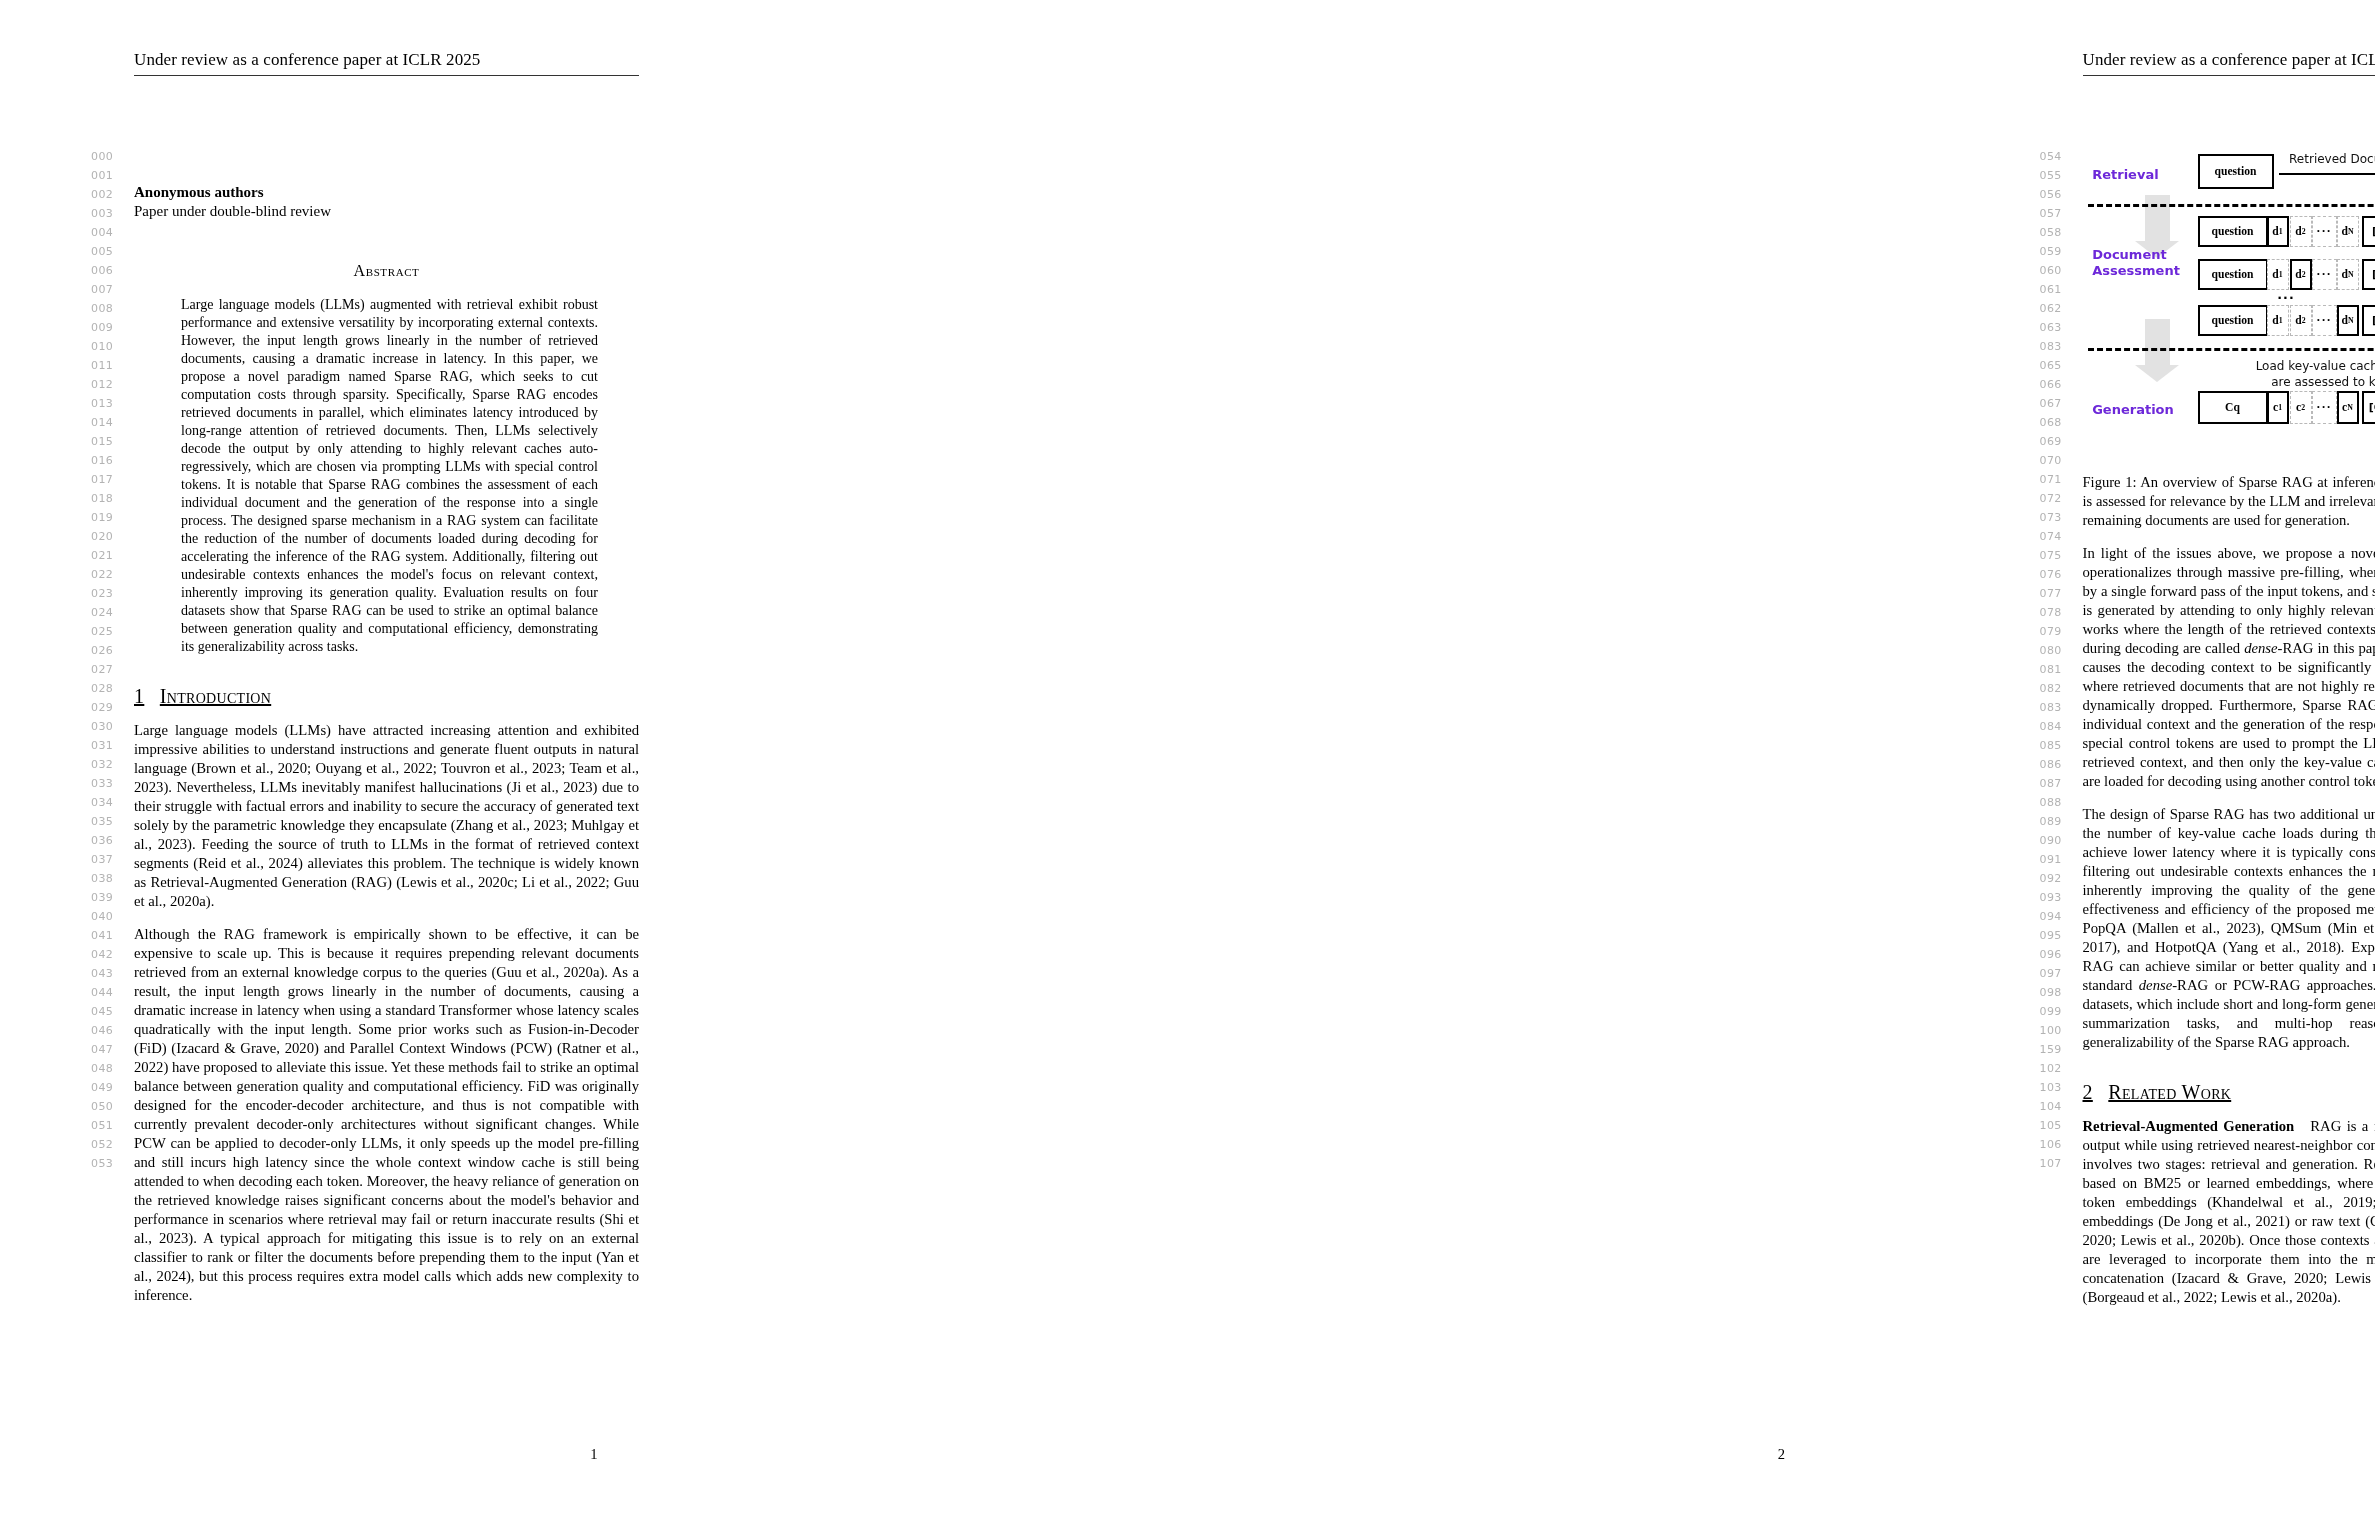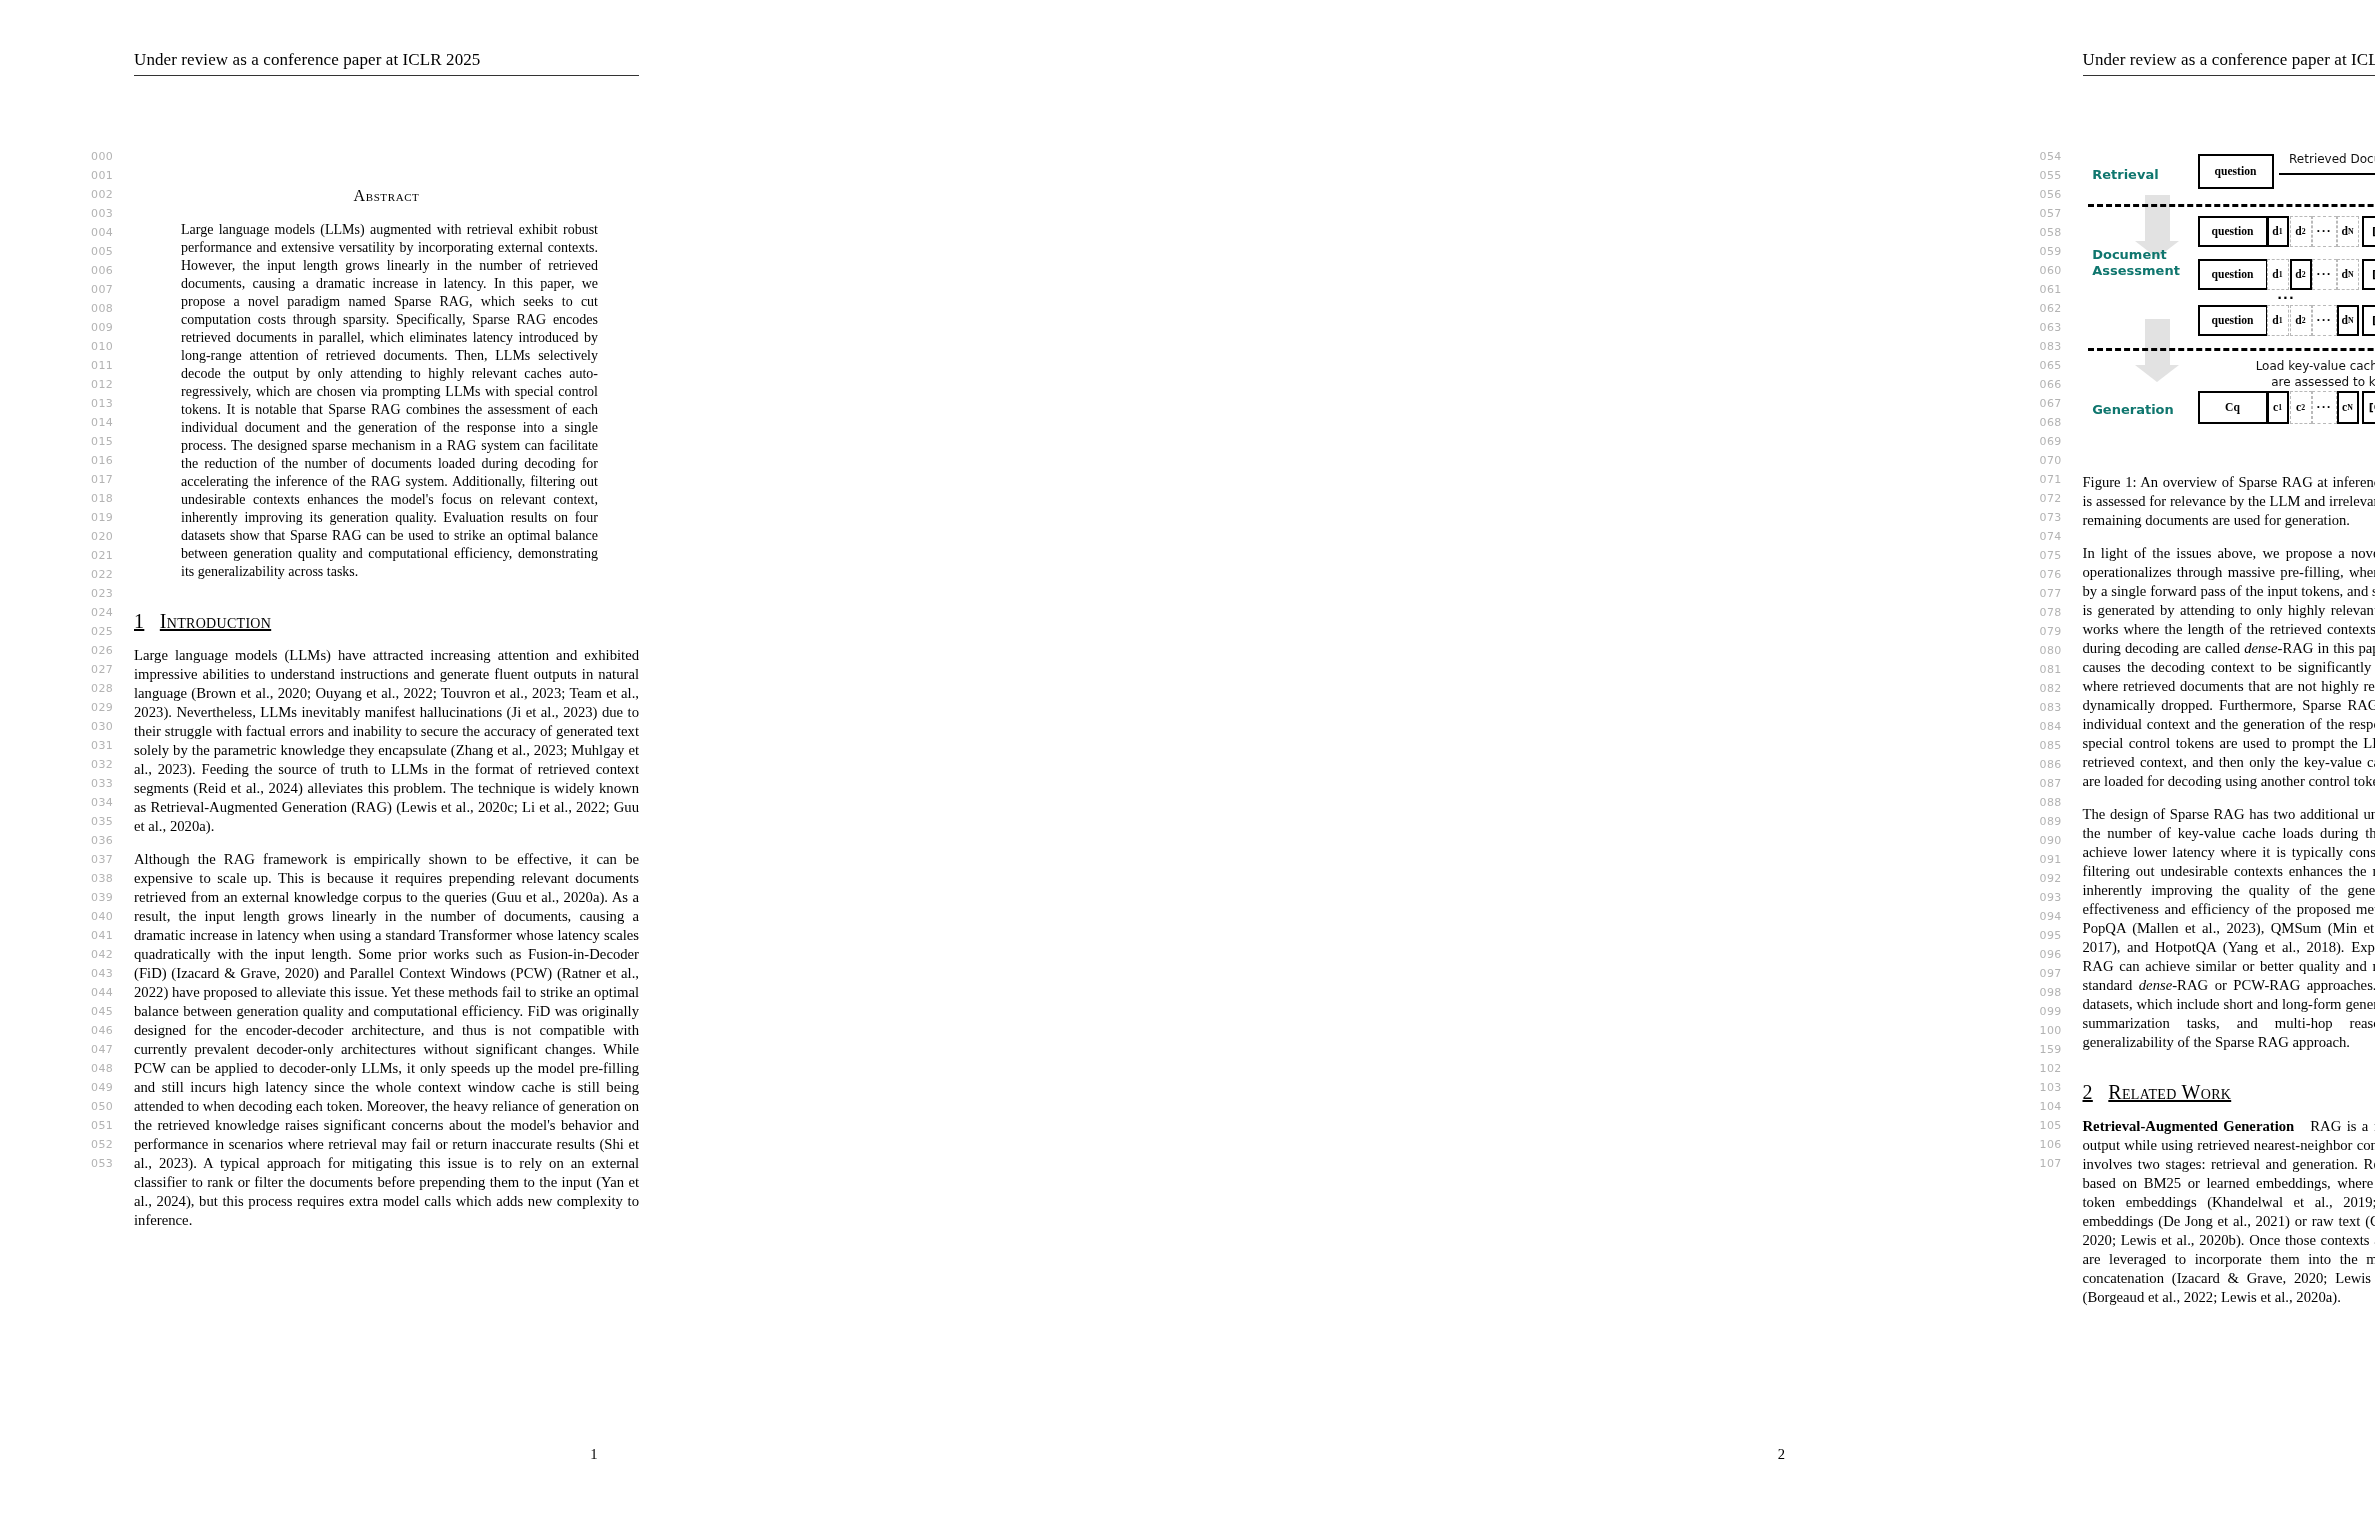--- a/index.html
+++ b/index.html
@@ -23,21 +23,21 @@
   .sec .num{font-variant:normal;margin-right:15.5px;}
   .para{margin-top:13.6px;font-size:14.7px;line-height:19px;text-align:justify;hyphens:auto;}
   .para i{font-style:italic;}
   .para b{font-weight:bold;}
   .pageno{position:absolute;top:1446px;left:0;width:1188px;text-align:center;font-size:14.6px;}
   .caption{font-size:14.6px;line-height:19px;text-align:justify;margin-top:13.6px;}
 
   
   .figure{position:relative;width:505px;height:312px;margin-top:1.9px;font-family:"DejaVu Sans",sans-serif;}
   .fx{position:absolute;box-sizing:border-box;}
-  .stage-lbl{font-weight:bold;font-size:13px;color:#0f766e;}
+  .stage-lbl{font-weight:bold;font-size:13px;color:#6d28d9;}
   .bx{border:2.1px solid #000;background:#fff;display:flex;align-items:center;justify-content:center;font-family:"Liberation Serif",serif;font-weight:bold;font-size:11.6px;}
   .bx.sans{font-family:"DejaVu Sans",sans-serif;font-weight:bold;font-size:11px;}
   .bx.dash{border:1.9px dashed #b9b9b9;}
   .dots{font-size:12.6px;font-weight:bold;letter-spacing:1px;display:flex;align-items:center;justify-content:center;}
   .sub{font-size:7.8px;vertical-align:sub;}
   .dashline{border-top:3.9px dashed #000;}
   .arrowdown{width:25px;background:#e2e2e2;}
   .arrowdown:after{content:"";position:absolute;left:-9.7px;bottom:-16.5px;border-left:22px solid transparent;border-right:22px solid transparent;border-top:17.5px solid #e2e2e2;}
   .lbl{font-size:12.6px;color:#111;text-align:center;}
 </style>
@@ -104,20 +104,24 @@
         <div>048</div>
         <div>049</div>
         <div>050</div>
         <div>051</div>
         <div>052</div>
         <div>053</div>
       </div>
 
     <div class="col">
 
+      <div class="authors">
+        <b>Anonymous authors</b><br>
+        <span>Paper under double-blind review</span>
+      </div>
 
       <div class="abs-head">Abstract</div>
       <div class="abs-body">Large language models (LLMs) augmented with retrieval exhibit robust performance and extensive versatility by incorporating external contexts. However, the input length grows linearly in the number of retrieved documents, causing a dramatic increase in latency. In this paper, we propose a novel paradigm named Sparse RAG, which seeks to cut computation costs through sparsity. Specifically, Sparse RAG encodes retrieved documents in parallel, which eliminates latency introduced by long-range attention of retrieved documents. Then, LLMs selectively decode the output by only attending to highly relevant caches auto-regressively, which are chosen via prompting LLMs with special control tokens. It is notable that Sparse RAG combines the assessment of each individual document and the generation of the response into a single process. The designed sparse mechanism in a RAG system can facilitate the reduction of the number of documents loaded during decoding for accelerating the inference of the RAG system. Additionally, filtering out undesirable contexts enhances the model's focus on relevant context, inherently improving its generation quality. Evaluation results on four datasets show that Sparse RAG can be used to strike an optimal balance between generation quality and computational efficiency, demonstrating its generalizability across tasks.</div>
 
       <div class="sec">
         <span class="num">1</span><span>Introduction</span>
       </div>
 
       <div class="para">Large language models (LLMs) have attracted increasing attention and exhibited impressive abilities to understand instructions and generate fluent outputs in natural language (Brown et al., 2020; Ouyang et al., 2022; Touvron et al., 2023; Team et al., 2023). Nevertheless, LLMs inevitably manifest hallucinations (Ji et al., 2023) due to their struggle with factual errors and inability to secure the accuracy of generated text solely by the parametric knowledge they encapsulate (Zhang et al., 2023; Muhlgay et al., 2023). Feeding the source of truth to LLMs in the format of retrieved context segments (Reid et al., 2024) alleviates this problem. The technique is widely known as Retrieval-Augmented Generation (RAG) (Lewis et al., 2020c; Li et al., 2022; Guu et al., 2020a).</div>
       <div class="para">Although the RAG framework is empirically shown to be effective, it can be expensive to scale up. This is because it requires prepending relevant documents retrieved from an external knowledge corpus to the queries (Guu et al., 2020a). As a result, the input length grows linearly in the number of documents, causing a dramatic increase in latency when using a standard Transformer whose latency scales quadratically with the input length. Some prior works such as Fusion-in-Decoder (FiD) (Izacard &amp; Grave, 2020) and Parallel Context Windows (PCW) (Ratner et al., 2022) have proposed to alleviate this issue. Yet these methods fail to strike an optimal balance between generation quality and computational efficiency. FiD was originally designed for the encoder-decoder architecture, and thus is not compatible with currently prevalent decoder-only architectures without significant changes. While PCW can be applied to decoder-only LLMs, it only speeds up the model pre-filling and still incurs high latency since the whole context window cache is still being attended to when decoding each token. Moreover, the heavy reliance of generation on the retrieved knowledge raises significant concerns about the model's behavior and performance in scenarios where retrieval may fail or return inaccurate results (Shi et al., 2023). A typical approach for mitigating this issue is to rely on an external classifier to rank or filter the documents before prepending them to the input (Yan et al., 2024), but this process requires extra model calls which adds new complexity to inference.</div>

